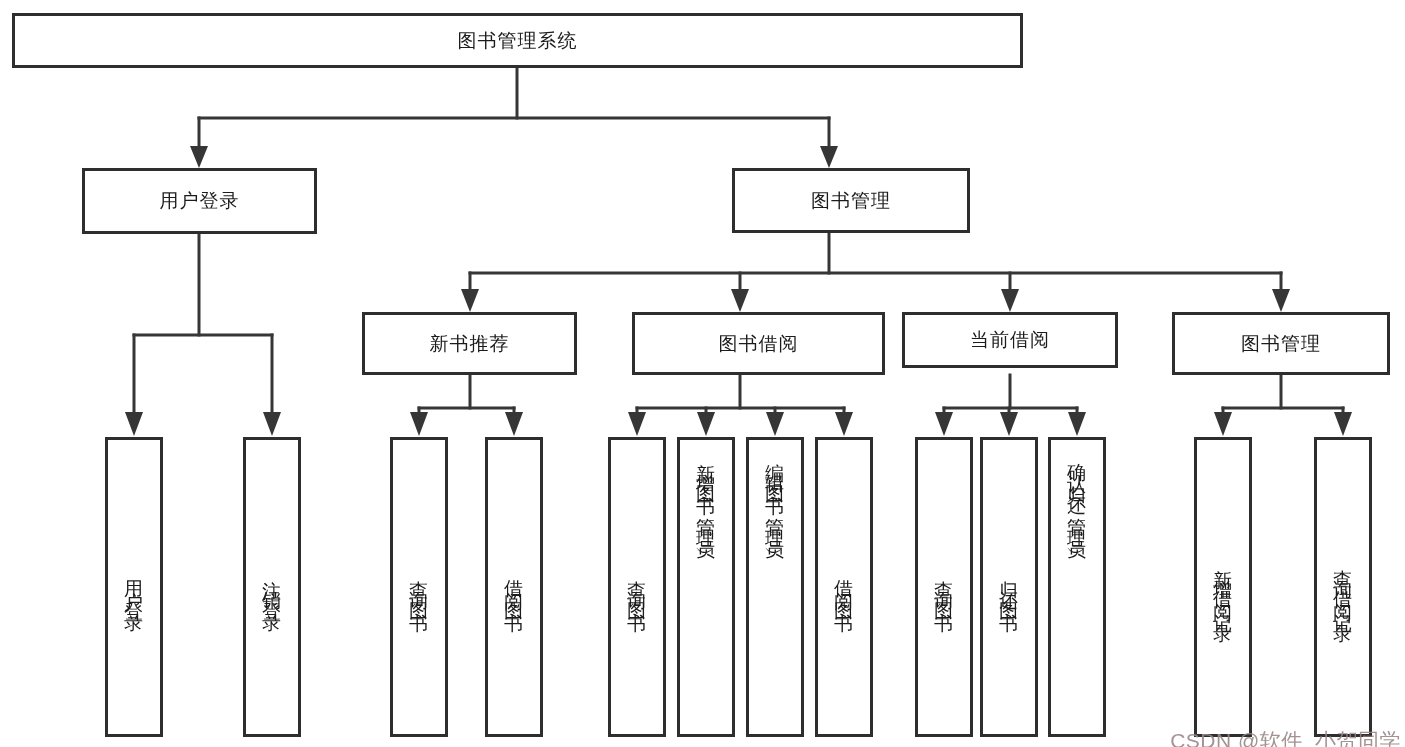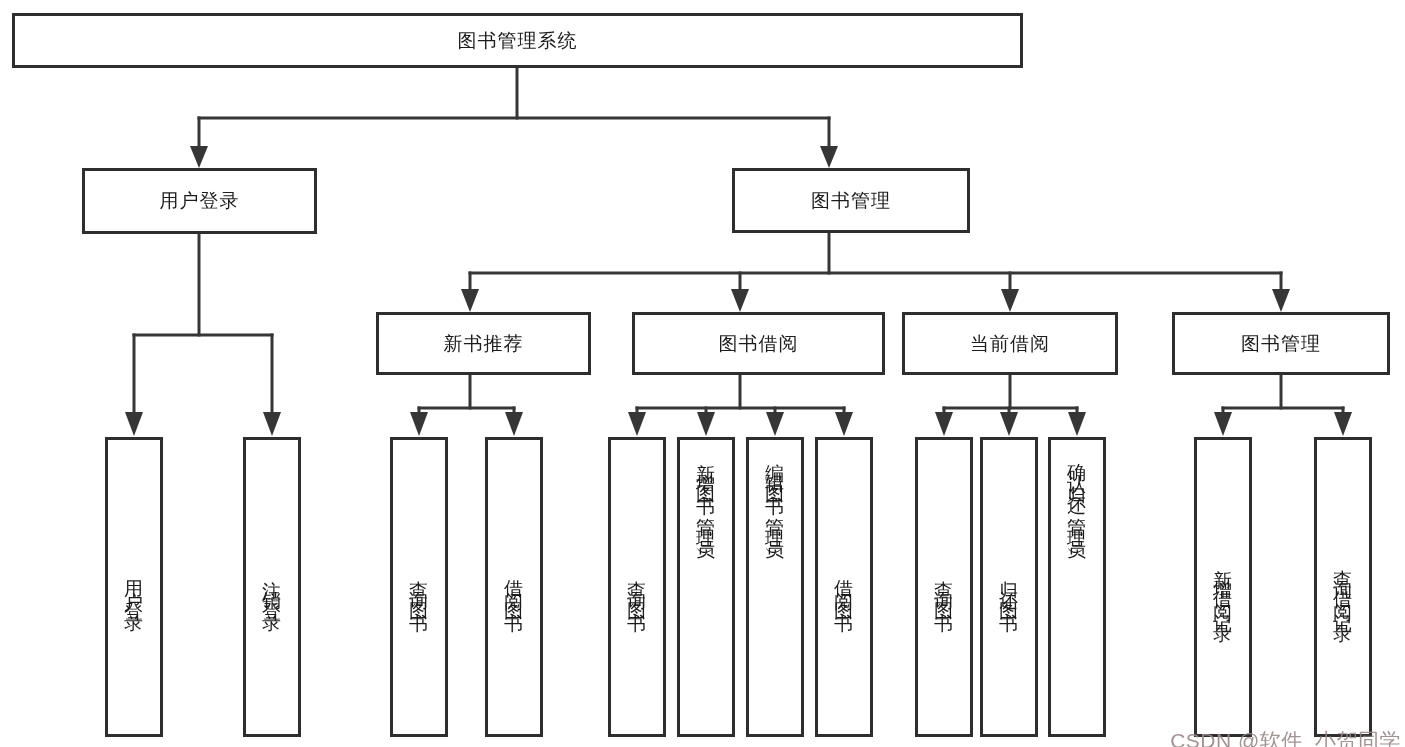--- a/index.html
+++ b/index.html
@@ -148,27 +148,27 @@
     <span class="lbl">图书管理系统</span>
   </div>
 
   <div class="box hbox" style="left:82px; top:168px; width:235px; height:66px;">
     <span class="lbl">用户登录</span>
   </div>
   <div class="box hbox" style="left:732px; top:168px; width:238px; height:65px;">
     <span class="lbl">图书管理</span>
   </div>
 
-  <div class="box hbox" style="left:376px; top:312px; width:215px; height:63px;font-family:Liberation Mono, monospace;">
+  <div class="box hbox" style="left:362px; top:312px; width:215px; height:63px;font-family:Liberation Mono, monospace;">
     <span class="lbl">新书推荐</span>
   </div>
   <div class="box hbox" style="left:632px; top:312px; width:253px; height:63px;">
     <span class="lbl">图书借阅</span>
   </div>
-  <div class="box hbox" style="left:902px; top:312px; width:216px; height:63px;">
+  <div class="box hbox" style="left:902px; top:312px; width:216px; height:56px;">
     <span class="lbl">当前借阅</span>
   </div>
   <div class="box hbox" style="left:1172px; top:312px; width:218px; height:63px;">
     <span class="lbl">图书管理</span>
   </div>
 
   <div class="box vbox" style="left:105px;">
     <span class="vlbl">用户登录</span>
   </div>
   <div class="box vbox" style="left:243px;">

